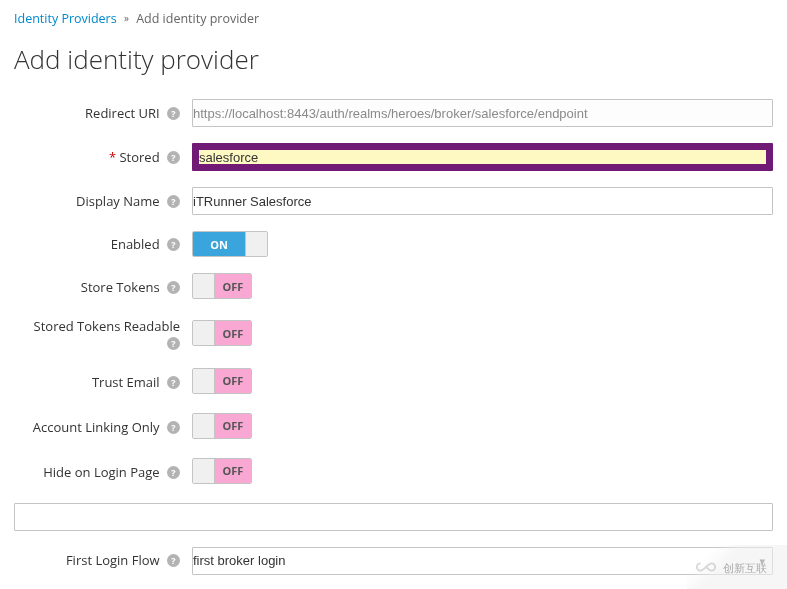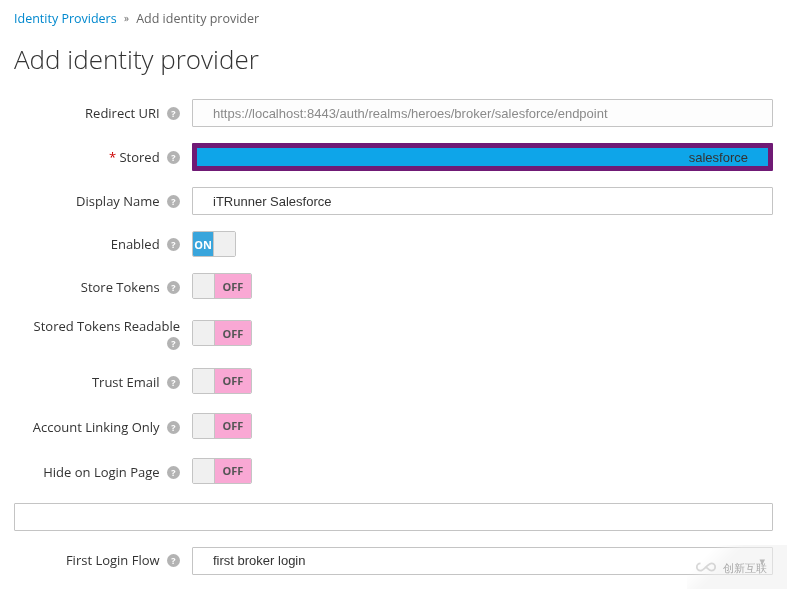--- a/index.html
+++ b/index.html
@@ -65,35 +65,34 @@
     margin-left: 4px;
     position: relative;
     top: -1px;
   }
   .form-control {
     flex: 1;
   }
   input.text-input, select.text-input {
     width: 100%;
     height: 28px;
-    padding: 4px 20px;
+    padding: 4px 0;
     border: 1px solid #c4c4c4;
     border-radius: 1px;
     font-size: 13px;
     background: #fff;
     color: #333;
   }
   input.text-input:read-only {
     background: #fdfdfd;
     color: #8a8a8a;
   }
   input.alias-input {
-    background: #0ea5e9;
-    border: 5px solid #701a75;
-    text-align: right;
+    background: #fef9c3;
+    border: 7px solid #701a75;
   }
   select.text-input {
     appearance: none;
     -webkit-appearance: none;
     background-image: none;
     padding-right: 26px;
   }
   .select-wrap {
     position: relative;
     width: 100%;
@@ -121,21 +120,21 @@
   }
   .toggle .seg {
     display: flex;
     align-items: center;
     justify-content: center;
     height: 100%;
   }
   .toggle.on .seg.on-label {
     background: #39a5dc;
     color: #fff;
-    width: 20px;
+    width: 52px;
     border-right: none;
   }
   .toggle.on .seg.knob {
     background: #f0f0f0;
     width: 22px;
     border-left: 1px solid #c4c4c4;
   }
   .toggle.off .seg.knob {
     background: #f0f0f0;
     width: 22px;

